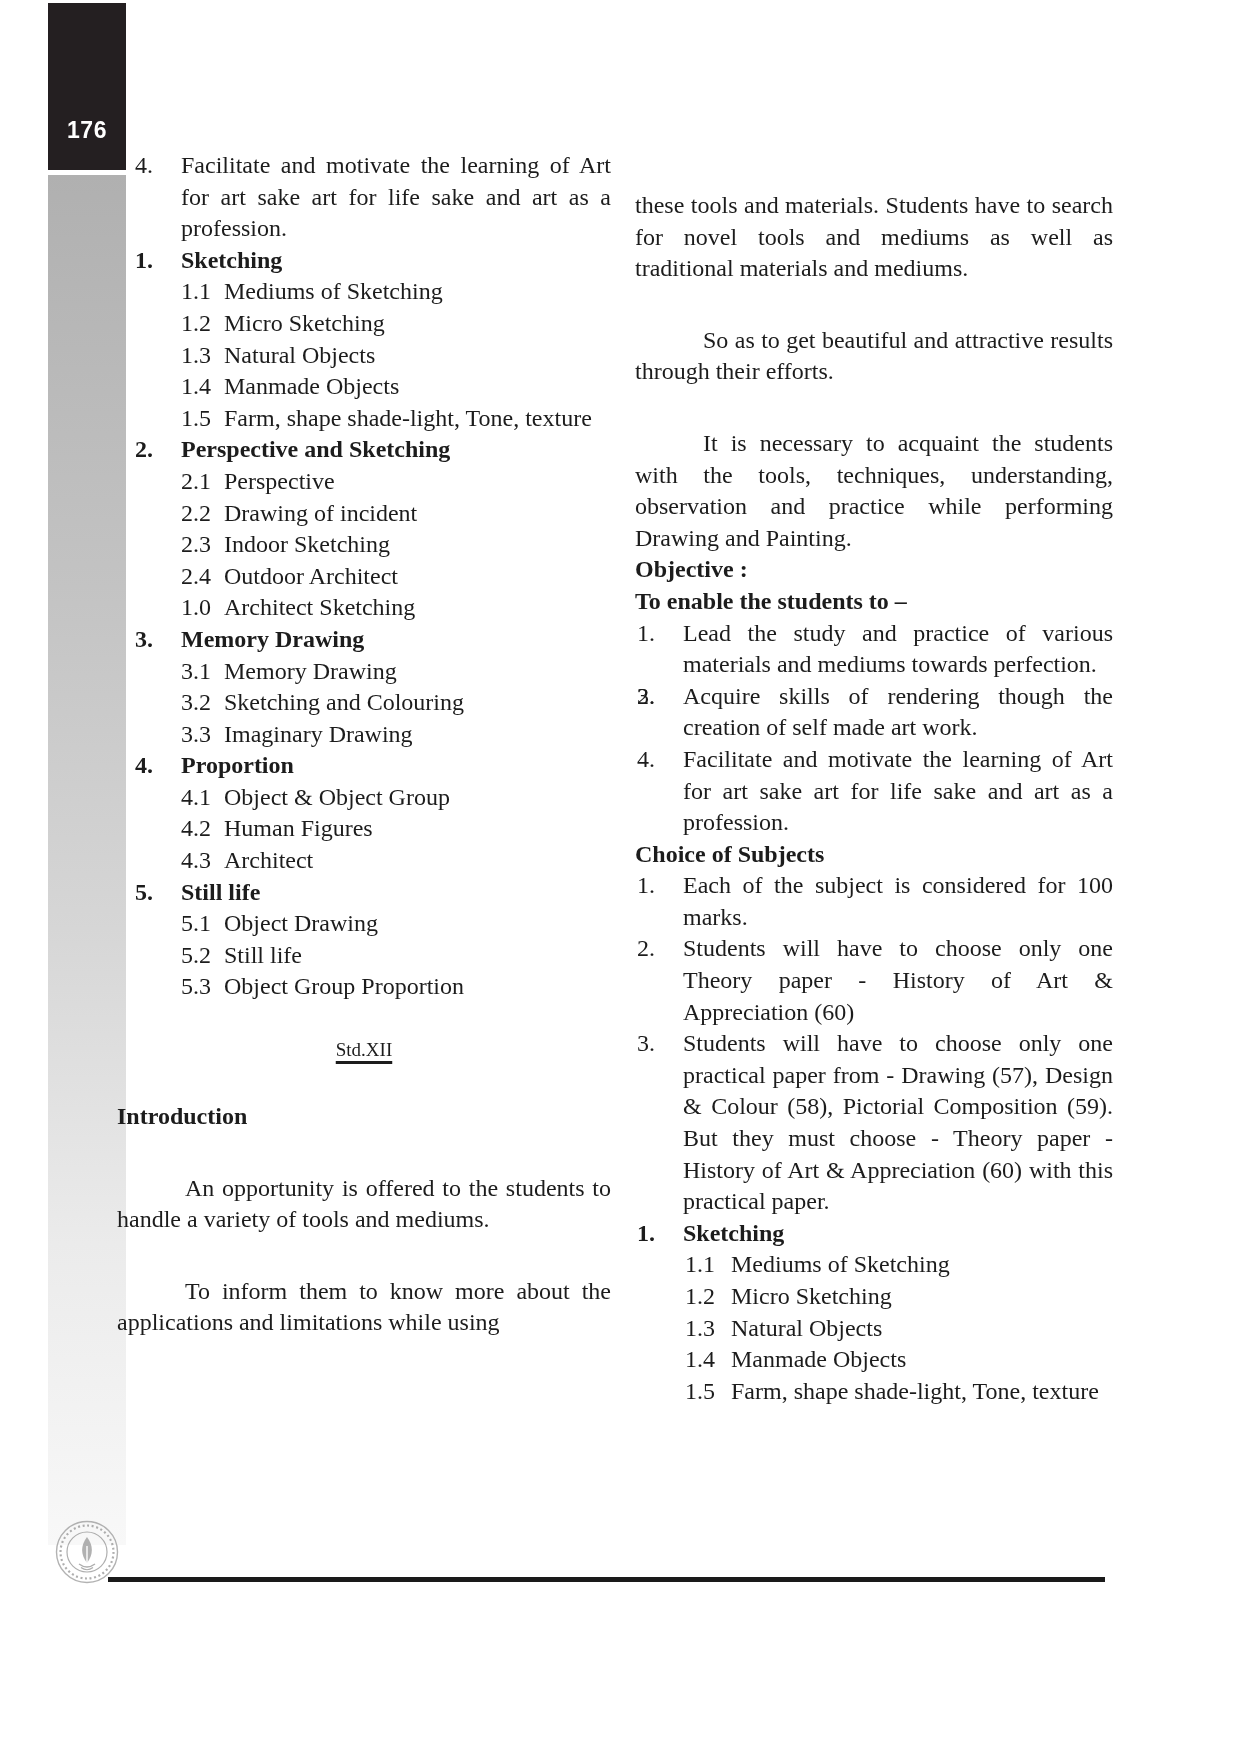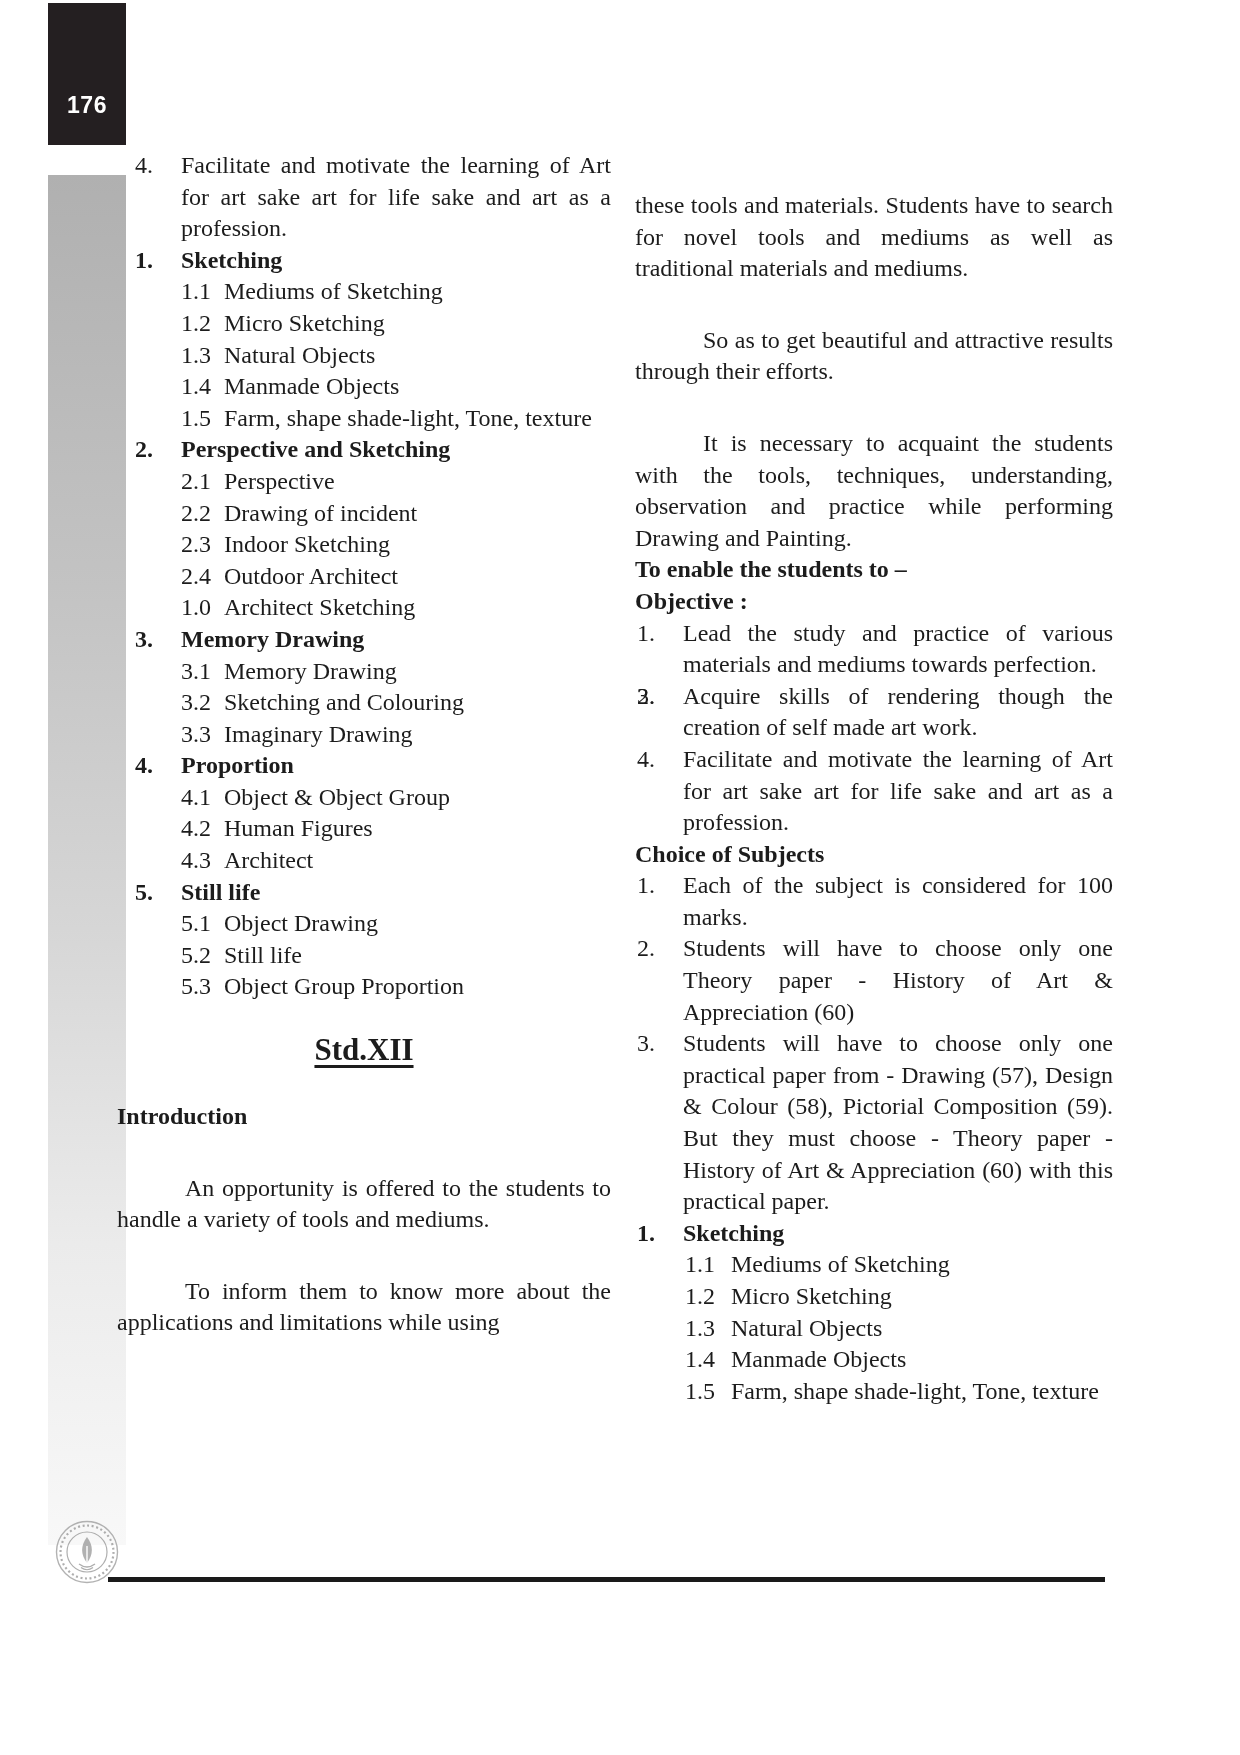--- a/index.html
+++ b/index.html
@@ -5,21 +5,21 @@
   html,body{margin:0;padding:0;}
   body{
     width:1240px;height:1755px;
     background:#ffffff;
     position:relative;
     overflow:hidden;
     font-family:"Liberation Serif","DejaVu Serif",serif;
     color:#1c1c1c;
   }
   .page-number-box{
-    position:absolute;left:48px;top:3px;width:78px;height:142px;
+    position:absolute;left:48px;top:3px;width:78px;height:167px;
     background:#241f21;
     display:flex;align-items:flex-end;justify-content:center;
   }
   .page-number-box span{
     font-family:"Liberation Sans","DejaVu Sans",sans-serif;
     font-weight:bold;font-size:23px;color:#ffffff;
     padding-bottom:26px;letter-spacing:.5px;
   }
   .side-bar{
     position:absolute;left:48px;top:175px;width:78px;height:1370px;
@@ -38,21 +38,21 @@
   .col-right .item,.col-right .item-bold{padding-left:48px;}
   .col-right .item .num,.col-right .item-bold .num{position:absolute;left:2px;top:0;}
   .sub{position:relative;padding-left:107px;}
   .col-left .sub .num{position:absolute;left:64px;top:0;}
   .col-right .sub{padding-left:96px;}
   .col-right .sub .num{position:absolute;left:50px;top:0;}
   .heading{font-weight:bold;}
   .para,.para-flush{text-align:justify;margin-top:40px;}
   .para{text-indent:68px;}
   .center-heading{
-    text-align:center;font-weight:bold;font-size:31px;line-height:34px;
+    text-align:center;font-weight:normal;font-size:19px;line-height:34px;
     margin:30px 0 34px 0;
   }
   .center-heading .u{
     text-decoration:underline;
     text-decoration-thickness:2.5px;
     text-underline-offset:5px;
   }
   .bottom-rule{
     position:absolute;left:108px;top:1577px;width:997px;height:5px;
     background:#1a1a1a;
@@ -99,22 +99,22 @@
     <div class="block sub"><span class="num">5.3</span><span class="txt">Object Group Proportion</span></div>
     <div class="block center-heading"><span class="u">Std.XII</span></div>
     <div class="block heading">Introduction</div>
     <div class="block para">An opportunity is offered to the students to handle a variety of tools and mediums.</div>
     <div class="block para">To inform them to know more about the applications and limitations while using</div>
   </div>
 <div class="col col-right" id="col-right">
     <div class="block para-flush">these tools and materials. Students have to search for novel tools and mediums as well as traditional materials and mediums.</div>
     <div class="block para">So as to get beautiful and attractive results through their efforts.</div>
     <div class="block para">It is necessary to acquaint the students with the tools, techniques, understanding, observation and practice while performing Drawing and Painting.</div>
+    <div class="block heading">Objective :</div>
     <div class="block heading">To enable the students to –</div>
-    <div class="block heading">Objective :</div>
     <div class="block item"><span class="num">1.</span><span class="txt">Lead the study and practice of various materials and mediums towards perfection.</span></div>
     <div class="block item"><span class="num">2.</span></div>
     <div class="block item"><span class="num">3.</span><span class="txt">Acquire skills of rendering though the creation of self made art work.</span></div>
     <div class="block item"><span class="num">4.</span><span class="txt">Facilitate and motivate the learning of Art for art sake art for life sake and art as a profession.</span></div>
     <div class="block heading">Choice of Subjects</div>
     <div class="block item"><span class="num">1.</span><span class="txt">Each of the subject is considered for 100 marks.</span></div>
     <div class="block item"><span class="num">2.</span><span class="txt">Students will have to choose only one Theory paper - History of Art &amp; Appreciation (60)</span></div>
     <div class="block item"><span class="num">3.</span><span class="txt">Students will have to choose only one practical paper from - Drawing (57), Design &amp; Colour (58), Pictorial Composition (59). But they must choose - Theory paper - History of Art &amp; Appreciation (60) with this practical paper.</span></div>
     <div class="block item-bold"><span class="num">1.</span><span class="txt">Sketching</span></div>
     <div class="block sub"><span class="num">1.1</span><span class="txt">Mediums of Sketching</span></div>

